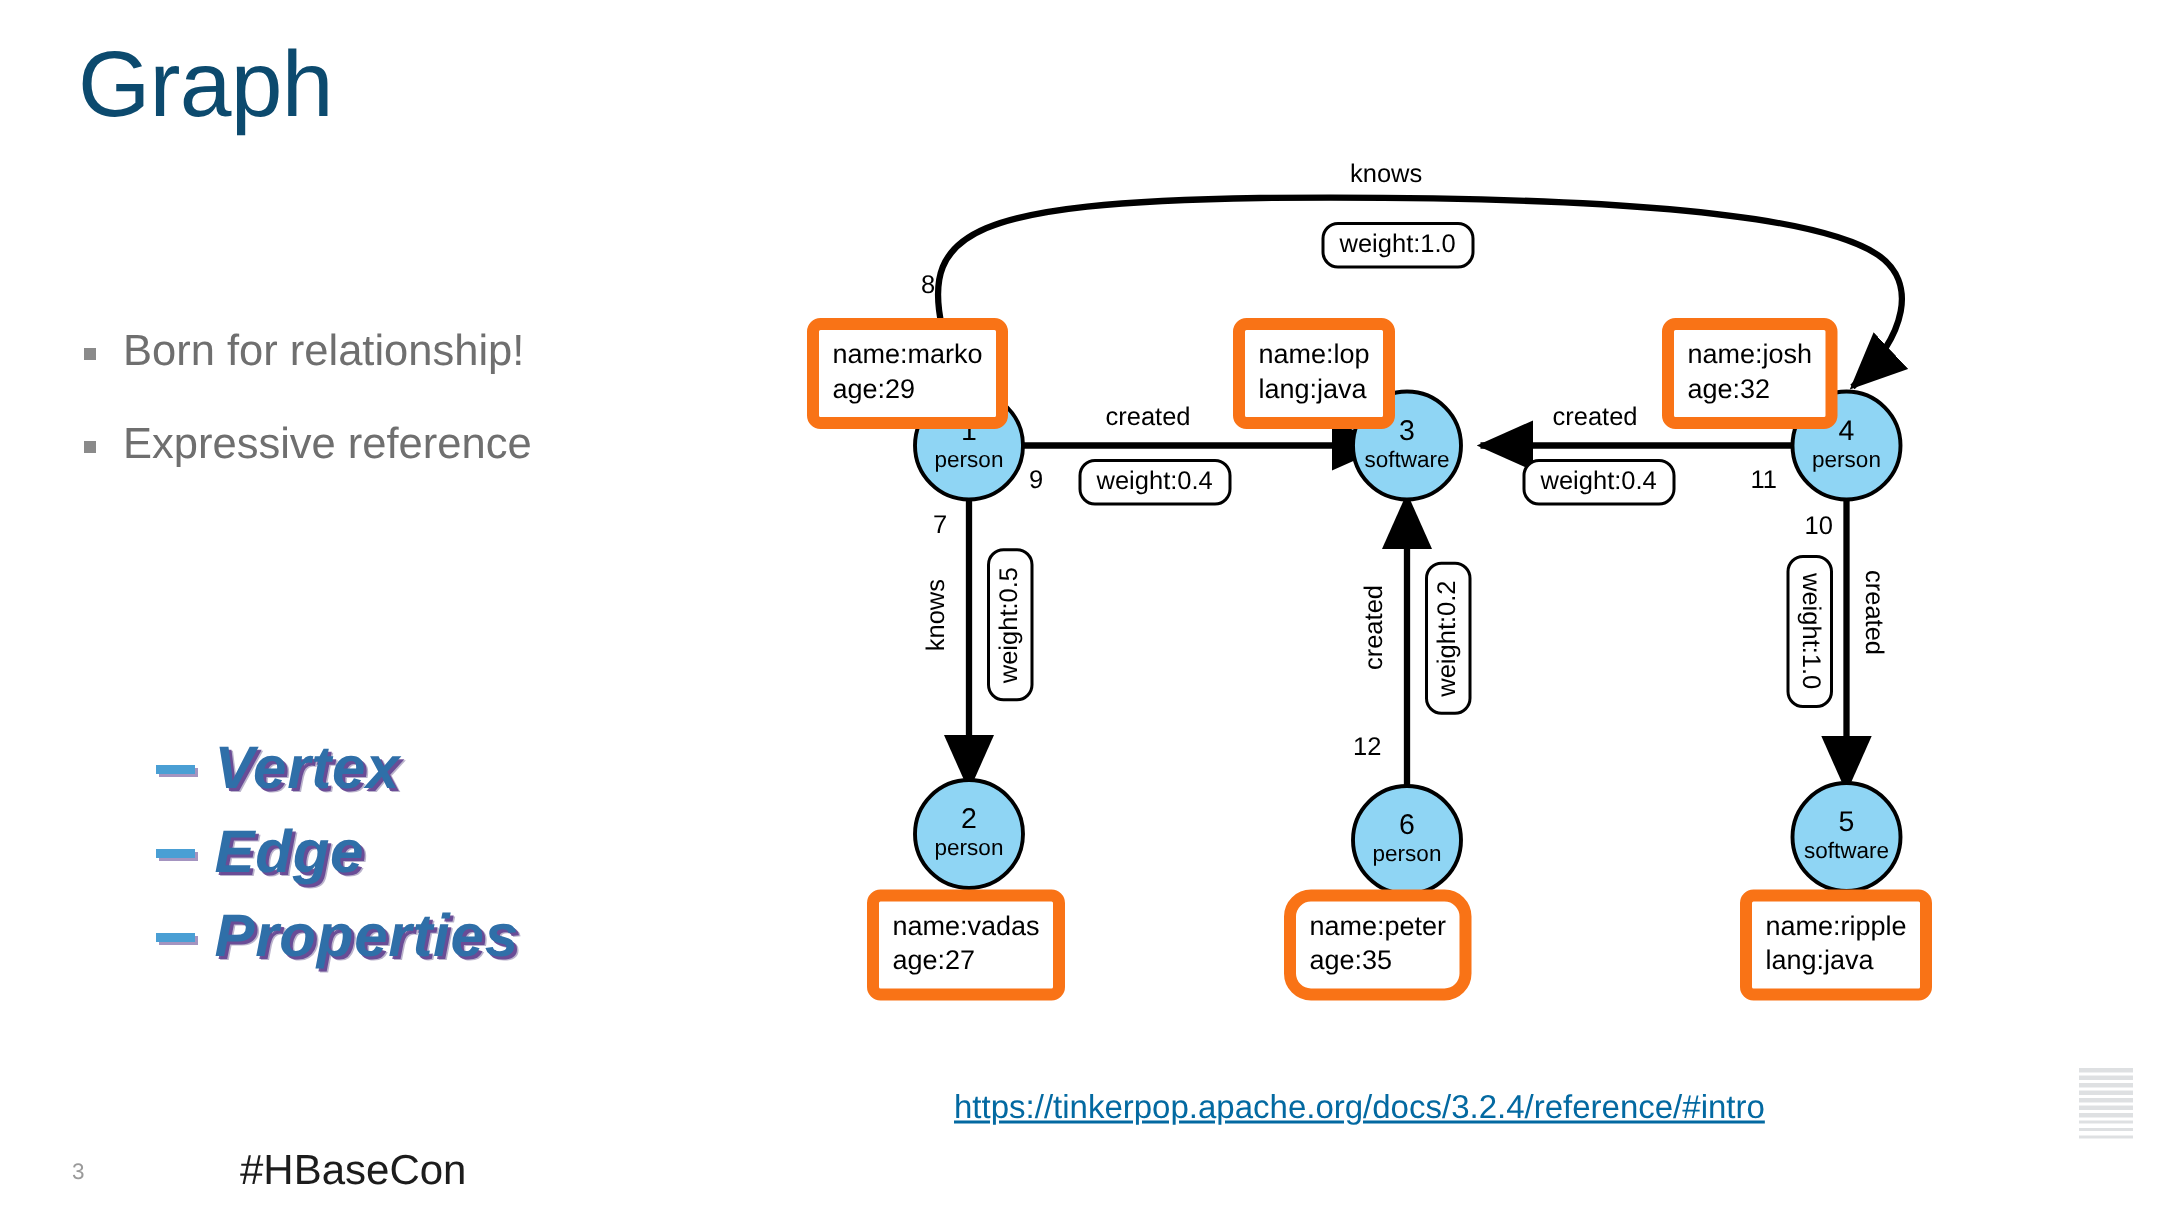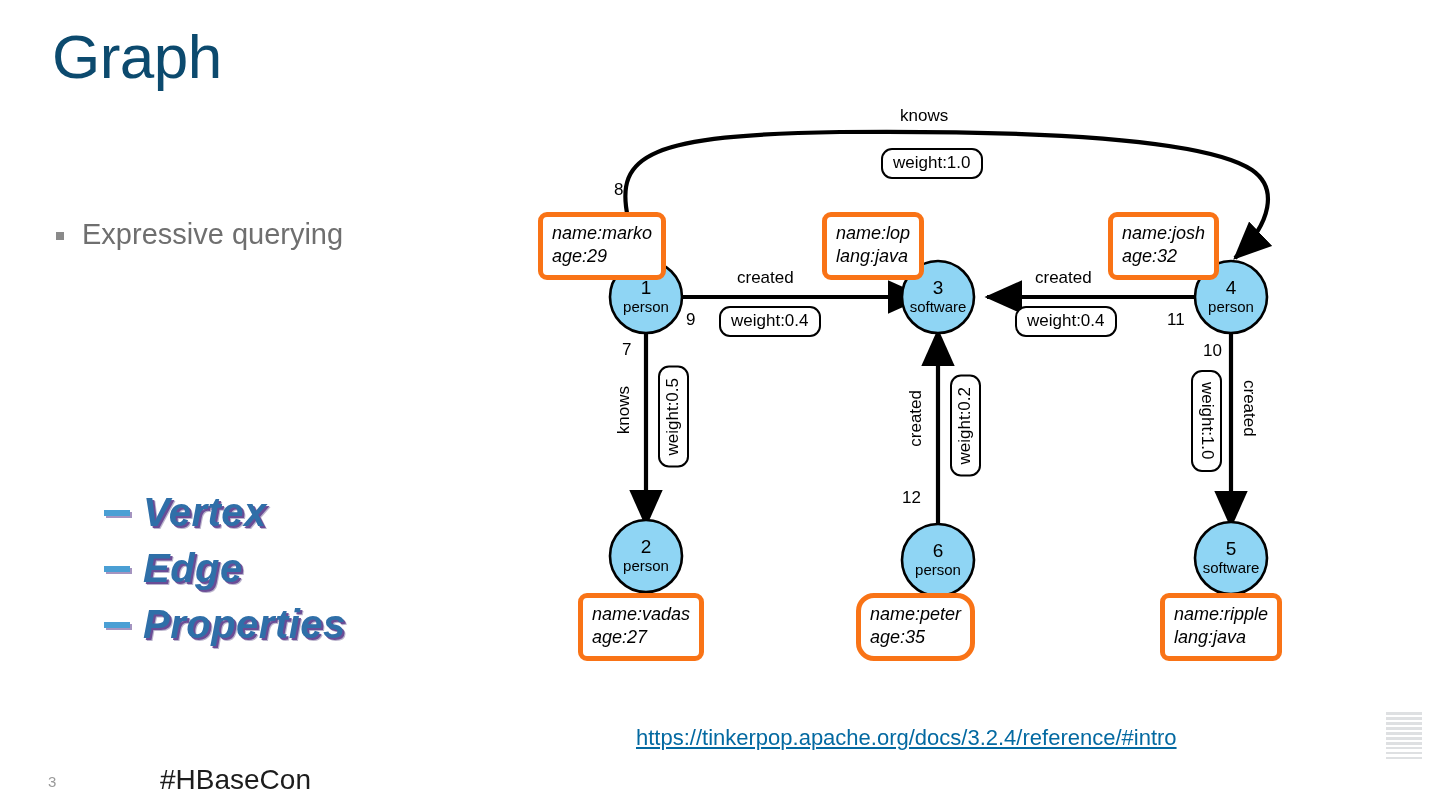--- a/index.html
+++ b/index.html
@@ -46,22 +46,22 @@
   
   #diagram{position:absolute;left:510px;top:88px;width:930px;height:590px;}
   #diagram svg{position:absolute;left:0;top:0;}
   .vlabel{
     position:absolute;text-align:center;color:#000;
     pointer-events:none;
   }
   .vlabel .vid{font-size:19px;display:block;line-height:1.05;}
   .vlabel .vtype{font-size:15px;display:block;line-height:1.15;}
   .propbox{
-    position:absolute;border:5px solid #f97316;border-radius:9px;background:#fff;
-    padding:5px 9px 6px 9px;font-size:18px;line-height:1.3;color:#000;white-space:pre;font-style:italic;
+    position:absolute;border:8px solid #f97316;border-radius:9px;background:#fff;
+    padding:5px 9px 6px 9px;font-size:18px;line-height:1.3;color:#000;white-space:pre;
   }
   .wbox{
     position:absolute;border:2px solid #000;border-radius:11px;background:#fff;
     font-size:17px;color:#000;white-space:nowrap;
     display:flex;align-items:center;justify-content:center;
   }
   .wbox.h{padding:3px 10px 4px 10px;}
   .wbox.v{padding:10px 3px 10px 4px;}
   .rot-ccw{writing-mode:vertical-rl;transform:rotate(180deg);}
   .rot-cw{writing-mode:vertical-rl;}
@@ -69,21 +69,25 @@
   .eid{position:absolute;font-size:17px;color:#000;}
 </style>
 </head>
 <body>
 
 <div class="slide-title">Graph</div>
 
 <div class="bullets">
   <div class="bullet">
     <span class="marker"></span>
-    <span class="btext">Expressive querying</span>
+    <span class="btext">Born for relationship!</span>
+  </div>
+  <div class="bullet">
+    <span class="marker"></span>
+    <span class="btext">Expressive reference</span>
   </div>
 </div>
 
 <div class="subbullets">
   <div class="subbullet">
     <span class="dash"></span>
     <span class="stext">Vertex</span>
   </div>
   <div class="subbullet">
     <span class="dash"></span>

